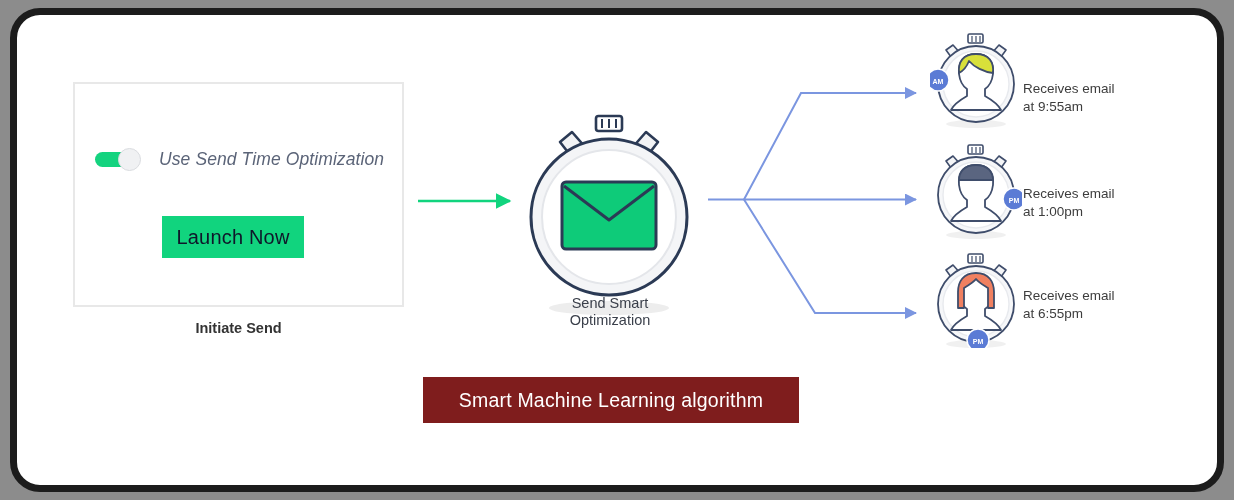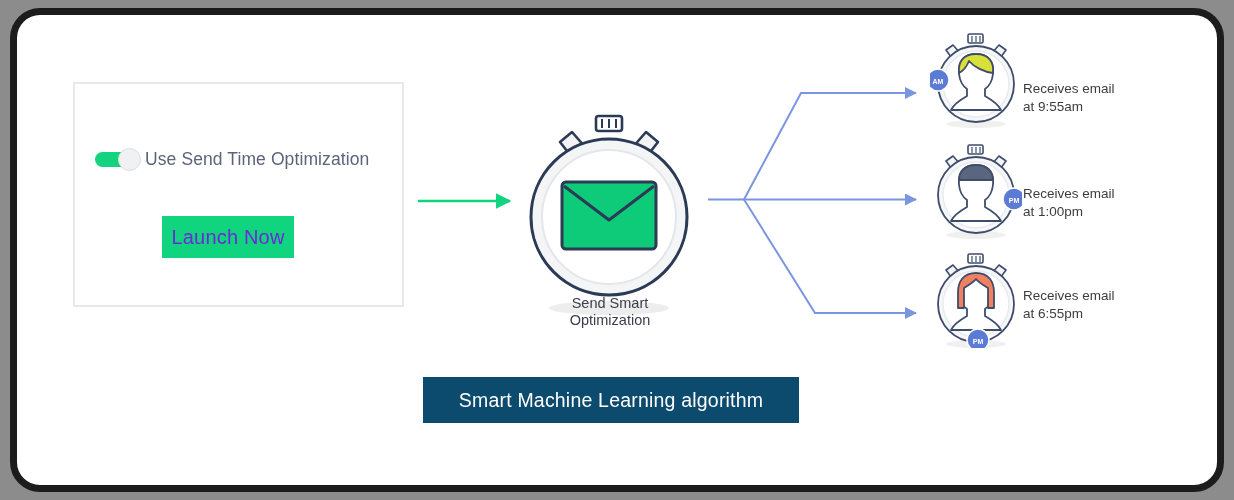--- a/index.html
+++ b/index.html
@@ -43,21 +43,22 @@
     box-sizing: border-box;
     background: #ffffff;
     border: 2px solid #e8e8e8;
   }
   #toggle-row {
     position: absolute;
     left: 95px;
     top: 148px;
     display: flex;
     align-items: center;
-    gap: 2px;
+    gap: 16px;
+    font-style: italic;
   }
   .toggle-switch {
     position: relative;
     width: 48px;
     height: 22px;
   }
   .toggle-track {
     position: absolute;
     left: 0;
     top: 4px;
@@ -80,24 +81,24 @@
   #toggle-label {
     font-size: 17.5px;
     color: #5b6478;
     letter-spacing: .1px;
     white-space: nowrap;
   }
   #launch-btn {
     position: absolute;
     left: 162px;
     top: 216px;
-    width: 132px;
+    width: 142px;
     height: 42px;
     background: #11d47e;
-    color: #6d28d9;
+    color: #0f172a;
     font-size: 20px;
     display: flex;
     align-items: center;
     justify-content: center;
     letter-spacing: .2px;
     border: none;
     font-family: "Liberation Sans", sans-serif;
     cursor: pointer;
   }
   #initiate-caption {
@@ -156,21 +157,21 @@
   #label-1 { top: 80px; }
   #label-2 { top: 185px; }
   #label-3 { top: 287px; }
   
   #ml-banner {
     position: absolute;
     left: 423px;
     top: 377px;
     width: 376px;
     height: 46px;
-    background: #0c4a6e;
+    background: #7f1d1d;
     display: flex;
     align-items: center;
     justify-content: center;
   }
   #ml-banner-text {
     color: #ffffff;
     font-size: 19.5px;
     letter-spacing: .2px;
   }
 </style>
@@ -209,20 +210,21 @@
     <div id="toggle-row">
       <div class="toggle-switch">
         <div class="toggle-track"></div>
         <div class="toggle-knob"></div>
       </div>
       <div id="toggle-label">Use Send Time Optimization</div>
     </div>
 
     <div id="launch-btn">Launch Now</div>
 
+    <div id="initiate-caption">Initiate Send</div>
 
     <div id="stopwatch-block">
       <svg viewBox="0 0 186 220" width="186" height="220" xmlns="http://www.w3.org/2000/svg">
 
         <ellipse cx="93" cy="198" rx="60" ry="7" fill="#000000" opacity="0.07"></ellipse>
 
         <g>
           <rect x="80" y="6" width="26" height="15" rx="2.5" fill="#ffffff" stroke="#2b3a55" stroke-width="2.6"></rect>
           <line x1="86" y1="9" x2="86" y2="18" stroke="#2b3a55" stroke-width="2"></line>
           <line x1="93" y1="9" x2="93" y2="18" stroke="#2b3a55" stroke-width="2"></line>

